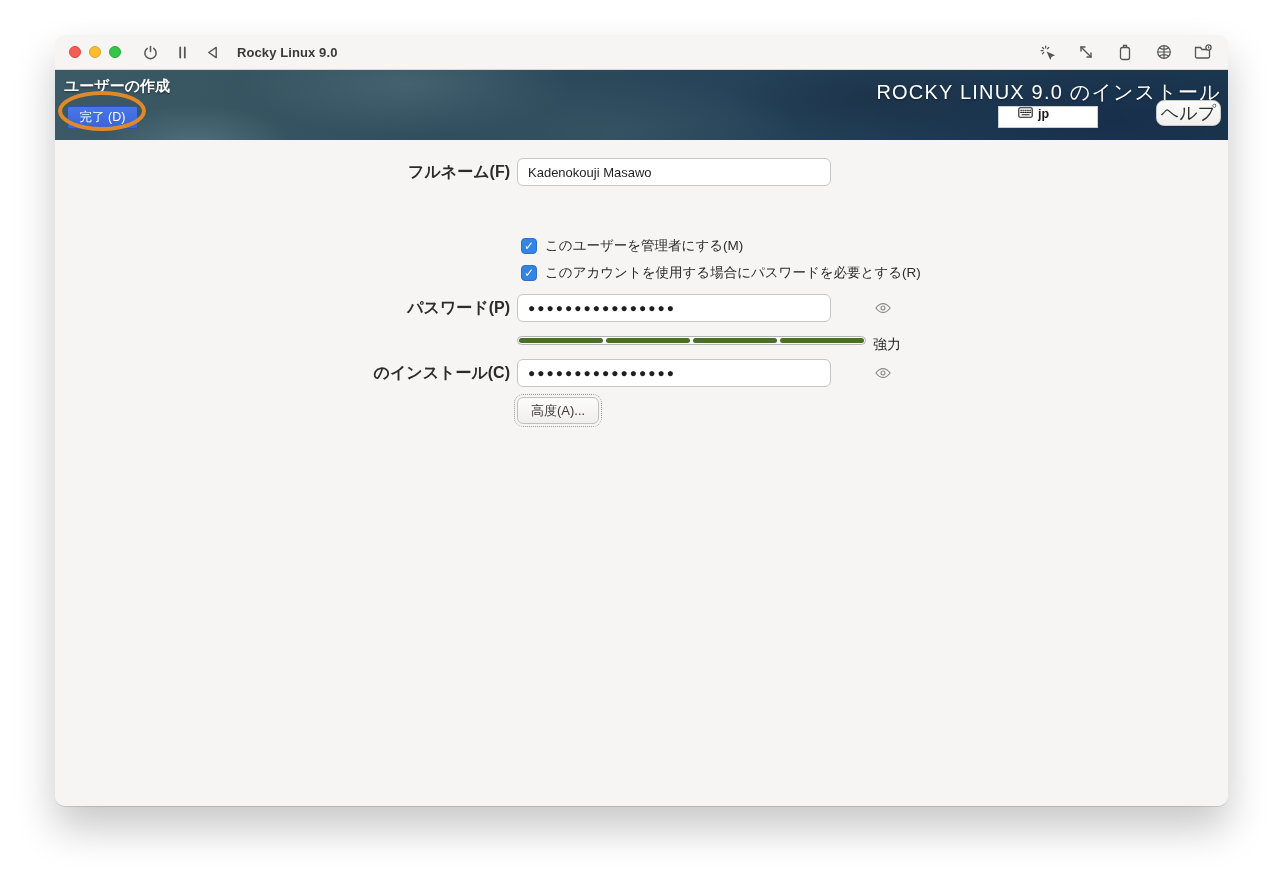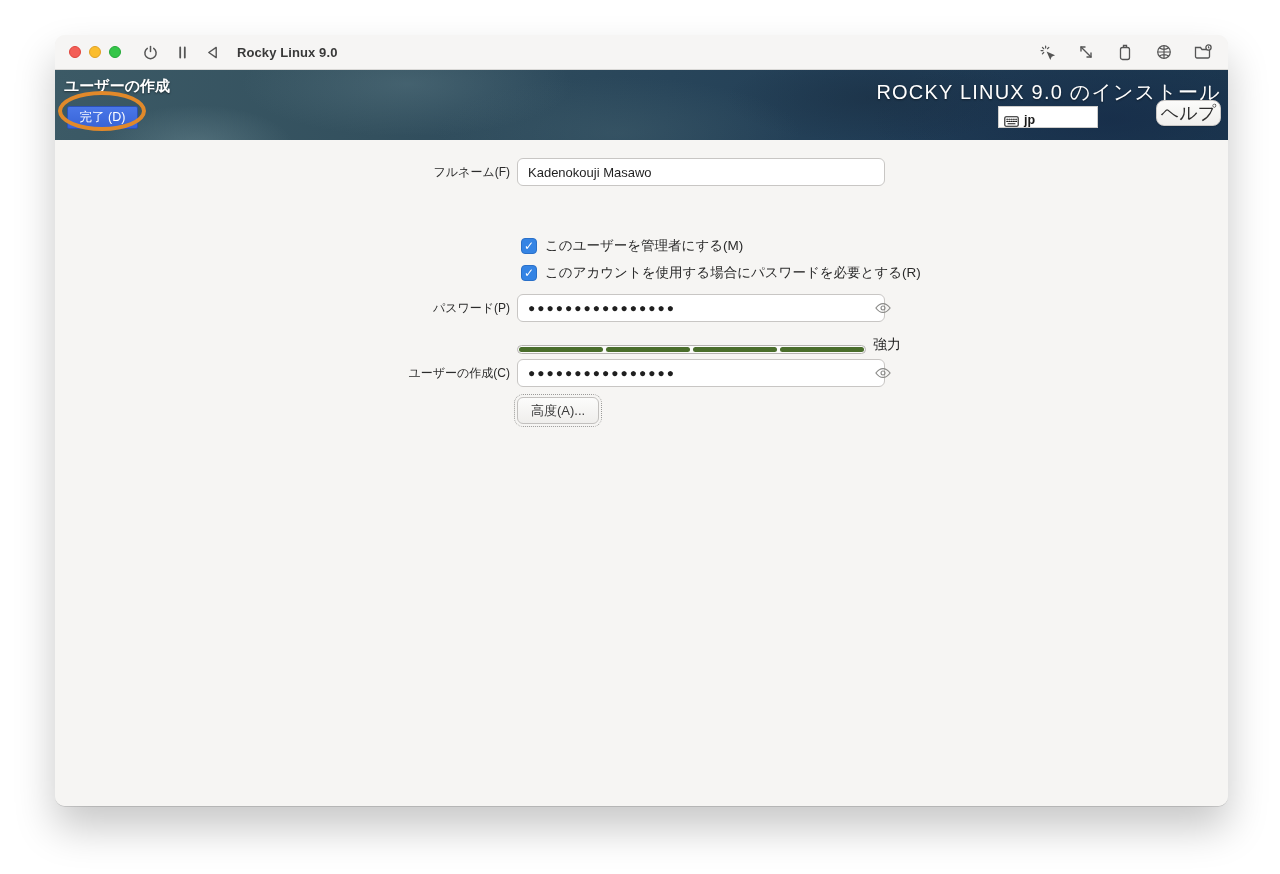--- a/index.html
+++ b/index.html
@@ -43,47 +43,47 @@
     color:#ffffff; text-shadow:0 1px 2px rgba(0,0,0,.5); }
   .done-button { position:absolute; left:12px; top:36px; width:71px; height:23px;
     background:linear-gradient(#4a77e8,#3763d6); border:1px solid #2b51b8; border-radius:2px;
     color:#ffffff; font-size:12.5px; display:flex; align-items:center; justify-content:center;
     cursor:pointer; }
   .annotation-ellipse { position:absolute; left:3px; top:21px; width:88px; height:40px;
     border:4px solid #e1892a; border-radius:50%; pointer-events:none; }
   .install-title { position:absolute; right:7px; top:9px; font-size:20px; color:#ffffff;
     letter-spacing:1.2px; text-shadow:0 1px 2px rgba(0,0,0,.45); }
   .kb-box { position:absolute; right:130px; top:36px; width:100px; height:22px;
-    background:#ffffff; border:1px solid #cfcecc; display:flex; align-items:flex-end;
-    gap:5px; padding-left:5px; cursor:pointer; }
+    background:#ffffff; border:1px solid #cfcecc; display:flex; align-items:flex-start;
+    gap:5px; padding-left:19px; cursor:pointer; }
   .kb-box .kb-label { font-size:12.5px; font-weight:bold; color:#1a1a1a; }
   .help-button { position:absolute; right:7px; top:30px; width:65px; height:26px;
     background:linear-gradient(#fbfbfa,#f0efed); border:1px solid #cac8c6; border-radius:8px;
     color:#2e2e2e; font-size:18px; display:flex; align-items:center; justify-content:center;
     cursor:pointer; box-shadow:0 1px 1px rgba(0,0,0,.12); }
 
   
   .content { position:relative; height:666px; background:#f6f5f3; }
   .form-row { position:absolute; left:0; right:0; height:28px; }
   .form-label { position:absolute; right:718px; top:0; line-height:28px;
-    font-size:12px; font-weight:400; color:#2b2b2b; white-space:nowrap; }
+    font-size:16px; font-weight:700; color:#2b2b2b; white-space:nowrap; }
   .input-wrap { position:absolute; left:462px; top:0; width:383px; height:28px; }
-  .form-input { width:368px; height:28px; background:#ffffff; border:1px solid #c8c6c4;
+  .form-input { width:314px; height:28px; background:#ffffff; border:1px solid #c8c6c4;
     border-radius:6px; padding:0 10px; font-size:13px; color:#1f1f1f; outline:none;
     font-family:"Liberation Sans","DejaVu Sans",sans-serif; }
   .form-input.pw { font-size:12px; font-weight:bold; letter-spacing:2px; padding-right:32px; }
   .eye { position:absolute; right:9px; top:7px; width:16px; height:14px; color:#8a8a88; cursor:pointer; }
 
   .cb-row { position:absolute; left:466px; display:flex; align-items:center; gap:8px; height:18px; }
   .checkbox { width:16px; height:16px; border-radius:4px; background:#3584e4;
     border:1px solid #2a70c8; color:#ffffff; font-size:12px; font-weight:bold;
     display:flex; align-items:center; justify-content:center; cursor:pointer; }
   .cb-label { font-size:13.5px; color:#2b2b2b; white-space:nowrap; }
 
-  .strength-row { position:absolute; left:462px; top:196px; display:flex; align-items:flex-end; }
+  .strength-row { position:absolute; left:462px; top:196px; display:flex; align-items:flex-start; }
   .strength-track { width:349px; height:9px; background:#fbfbfa; border:1px solid #b5b3b1;
     border-radius:5px; display:flex; gap:3px; padding:1px; overflow:hidden; }
   .seg { flex:1; background:#4a6e2c; border-radius:3px; }
   .strength-label { margin-left:7px; font-size:14px; color:#1d1d1d; white-space:nowrap; }
 
   .advanced-button { position:absolute; left:462px; top:257px; height:27px; padding:0 13px;
     background:linear-gradient(#fcfcfb,#efeeec); border:1px solid #c2c0be; border-radius:6px;
     outline:1px dotted #9a9a98; outline-offset:2px;
     color:#3a3a3a; font-size:13px; display:flex; align-items:center; cursor:pointer; }
 </style>
@@ -207,21 +207,21 @@
         <div class="strength-track">
           <div class="seg"></div>
           <div class="seg"></div>
           <div class="seg"></div>
           <div class="seg"></div>
         </div>
         <div class="strength-label">強力</div>
       </div>
 
       <div class="form-row" style="top:219px">
-        <div class="form-label">ユーザーの作成(C)</div>
+        <div class="form-label">のインストール(C)</div>
         <div class="input-wrap">
           <input class="form-input pw" type="text" value="●●●●●●●●●●●●●●●●" style="">
           <svg class="eye" viewBox="0 0 18 12" fill="none" stroke="currentColor" stroke-width="1.3">
             <path d="M1 6c2.4-3.3 5-5 8-5s5.6 1.7 8 5c-2.4 3.3-5 5-8 5S3.4 9.3 1 6z"></path>
             <circle cx="9" cy="6" r="2.2"></circle>
           </svg>
         </div>
       </div>
 
       <button class="advanced-button">高度(A)...</button>

